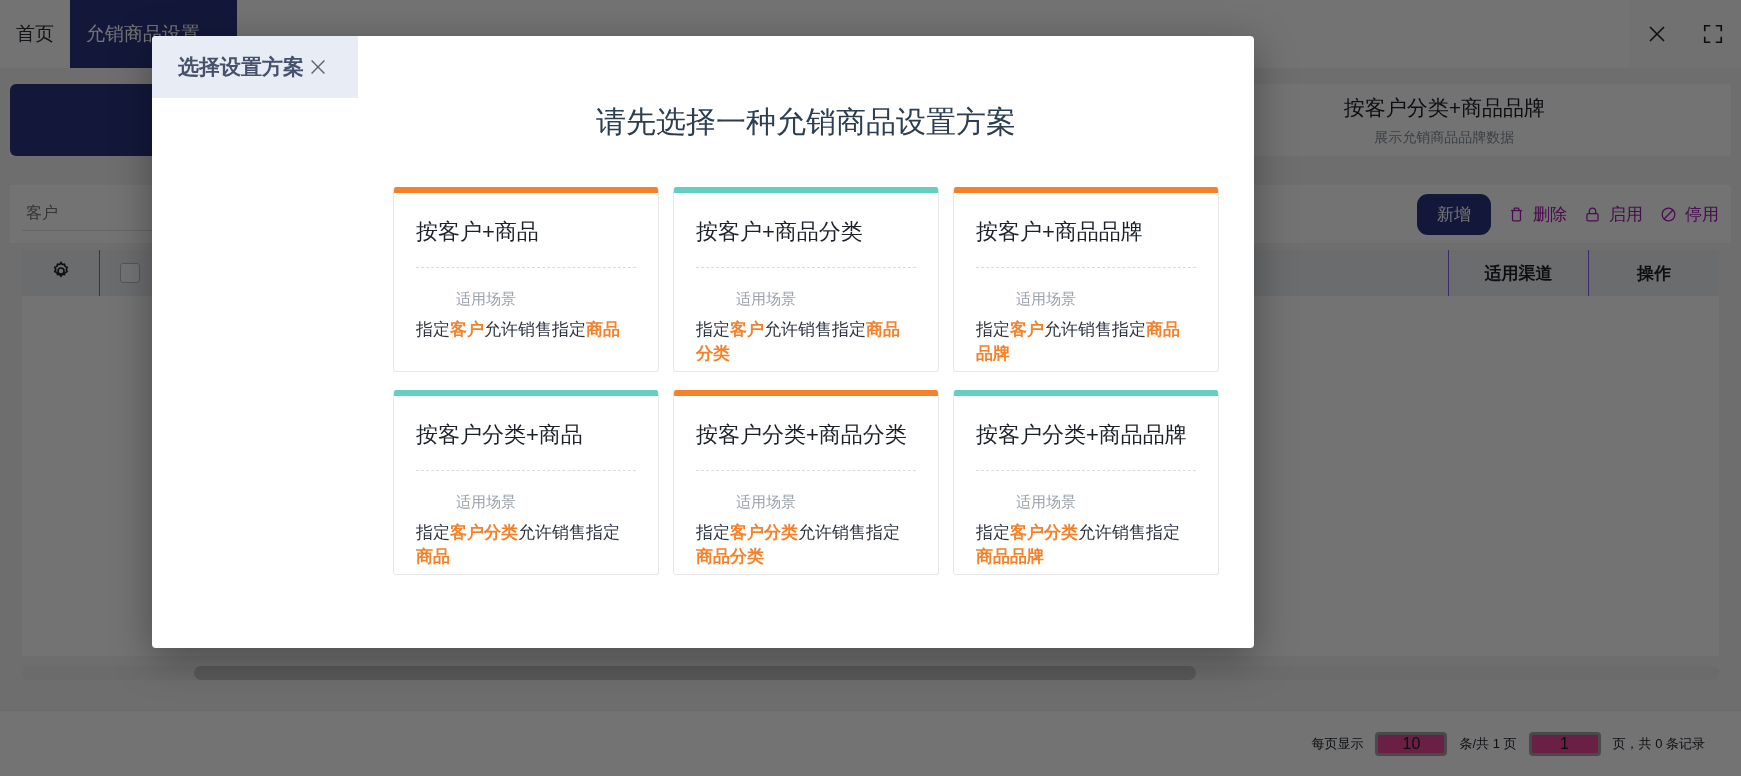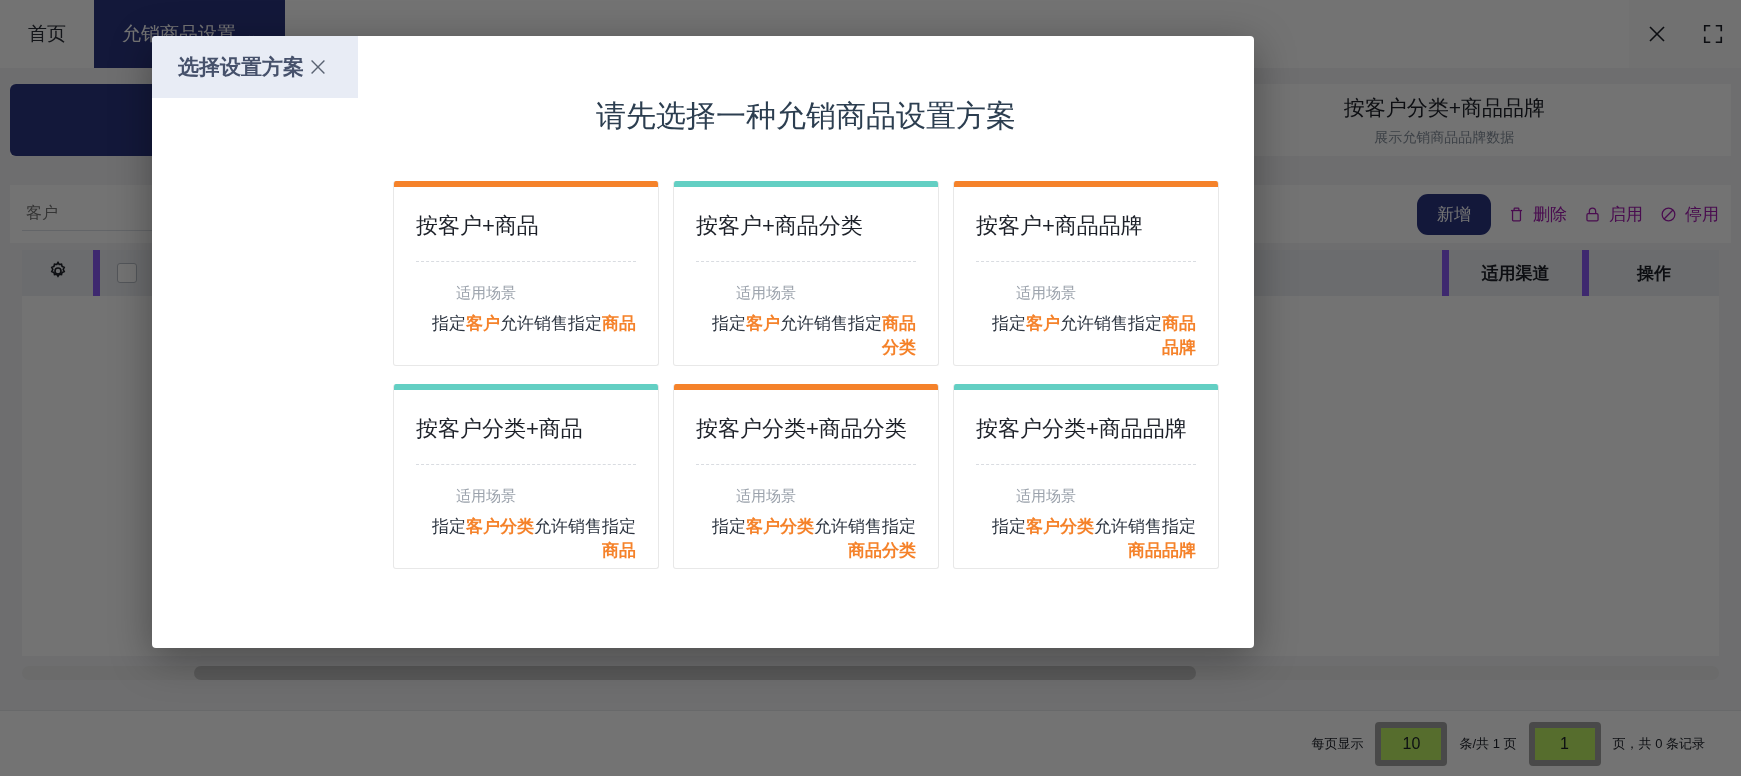--- a/index.html
+++ b/index.html
@@ -18,21 +18,21 @@
   }
 
   
   .navbar {
     position: absolute; top: 0; left: 0; right: 0; height: 68px;
     background: #ffffff;
     display: flex; align-items: stretch;
   }
   .nav-tab {
     display: flex; align-items: center; justify-content: center;
-    padding: 0 28px; font-size: 19px; color: #2b2f38;
+    padding: 0 16px; font-size: 19px; color: #2b2f38;
     white-space: nowrap; cursor: pointer;
   }
   .nav-tab.active {
     background: #2b3582; color: #ffffff;
     height: 68px;
   }
   .nav-tab .caret { margin-left: 10px; font-size: 13px; }
   .nav-spacer { flex: 1 1 auto; }
   .nav-icon-btn {
     width: 56px; display: flex; align-items: center; justify-content: center;
@@ -95,21 +95,21 @@
   .tb-btn svg { display: block; }
 
   
   .table-head {
     position: absolute; top: 250px; left: 22px; right: 22px; height: 46px;
     display: flex; align-items: stretch;
     background: #eef0f3;
   }
   .th {
     display: flex; align-items: center; justify-content: center;
-    border-right: 7px solid #8b5cf6;
+    border-right: 1px solid #8b5cf6;
     font-size: 17px; font-weight: bold; color: #1d2129;
     white-space: nowrap;
   }
   .th.gear { width: 78px; }
   .th.check { width: 60px; }
   .th.flex { flex: 1 1 0; }
   .th.col-channel { width: 140px; }
   .th.col-action { width: 130px; border-right: none; }
   .th-checkbox {
     width: 20px; height: 20px; border: 1px solid #b9bec7;
@@ -132,22 +132,22 @@
 
   
   .footer {
     position: absolute; left: 0; right: 0; bottom: 0; height: 66px;
     border-top: 1px solid #e6e8eb; background: #ffffff;
     display: flex; align-items: center; justify-content: flex-end;
     padding: 0 36px; gap: 12px;
   }
   .pg-text { font-size: 13px; color: #1d2129; white-space: nowrap; }
   .pg-box {
-    width: 72px; height: 44px; border: 6px solid #a3a3a3; border-radius: 4px;
-    background: #bef264; display: flex; align-items: center;
+    width: 72px; height: 24px; border: 3px solid #a3a3a3; border-radius: 4px;
+    background: #ec4899; display: flex; align-items: center;
     justify-content: center; font-size: 16px; color: #1d2129;
   }
 
   
   .veil {
     position: absolute; inset: 0; background: rgba(0,0,0,0.55);
   }
 
   
   .modal {
@@ -164,21 +164,21 @@
     flex: 0 0 auto;
   }
   .modal-title {
     font-size: 21px; font-weight: bold; color: #46516b;
   }
   .modal-close {
     margin-left: auto; cursor: pointer; color: #5a6372;
     width: 28px; height: 28px; display: flex;
     align-items: center; justify-content: center;
   }
-  .modal-body { flex: 1 1 auto; padding: 2px 35px; }
+  .modal-body { flex: 1 1 auto; padding: 8px 35px; }
   .modal-heading {
     text-align: center; font-size: 30px; color: #2c3e50;
     padding: 58px 0 44px 0; font-weight: 400;
   }
   .card-grid {
     display: grid;
     grid-template-columns: repeat(3, 1fr);
     gap: 18px 14px;
   }
   .opt-card {
@@ -195,21 +195,21 @@
   .opt-card::before {
     content: ""; position: absolute; top: 0; left: 0; right: 0; height: 6px;
     background: var(--bar, #f59154);
   }
   .opt-title {
     font-size: 22px; color: #1d2129; font-weight: 400;
     margin-top: 8px; margin-bottom: 20px; white-space: nowrap;
   }
   .opt-divider { border-top: 1px dashed #d9dce1; margin-bottom: 22px; }
   .opt-label { font-size: 15px; color: #9aa1ab; margin-bottom: 9px; margin-left: 40px; }
-  .opt-desc { font-size: 17px; color: #2c3440; line-height: 1.4; text-align: right; }
+  .opt-desc { font-size: 17px; color: #2c3440; line-height: 1.4; }
   .kw { color: #f5822a; font-weight: bold; }
 </style>
 </head>
 <body>
 
 <div id="app">
 
   <div id="bg-app">
 
     <div class="navbar">

